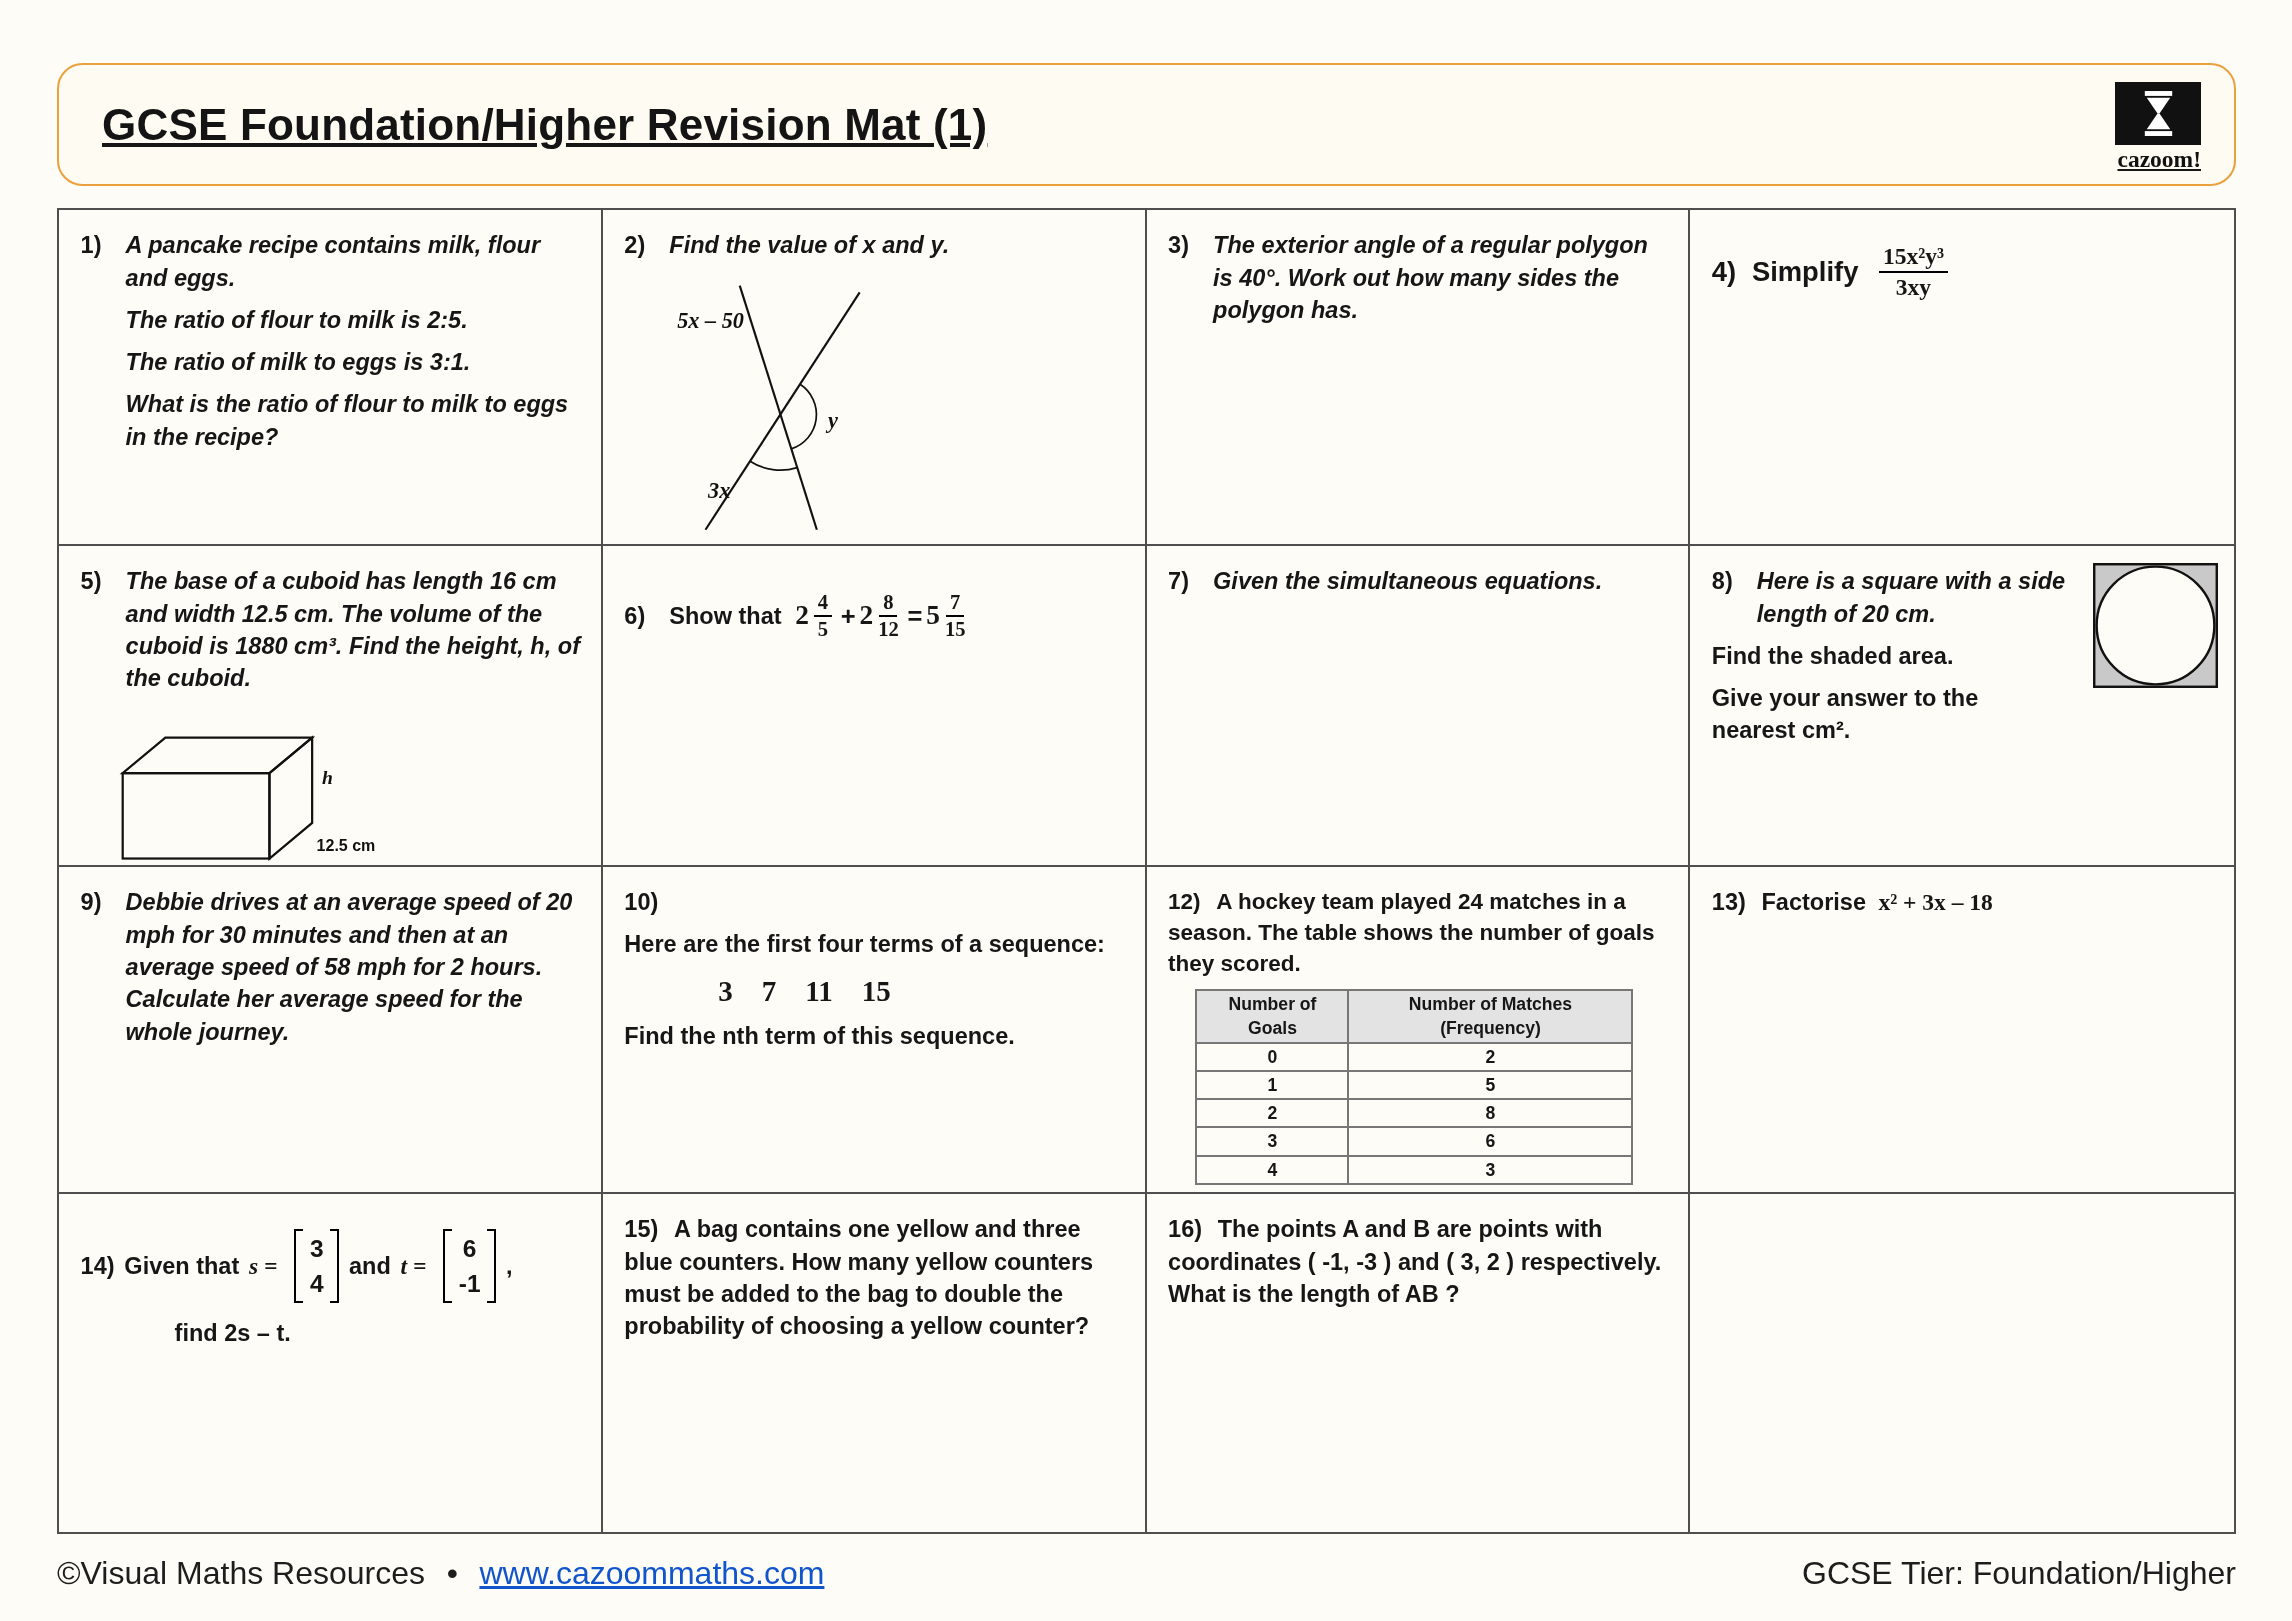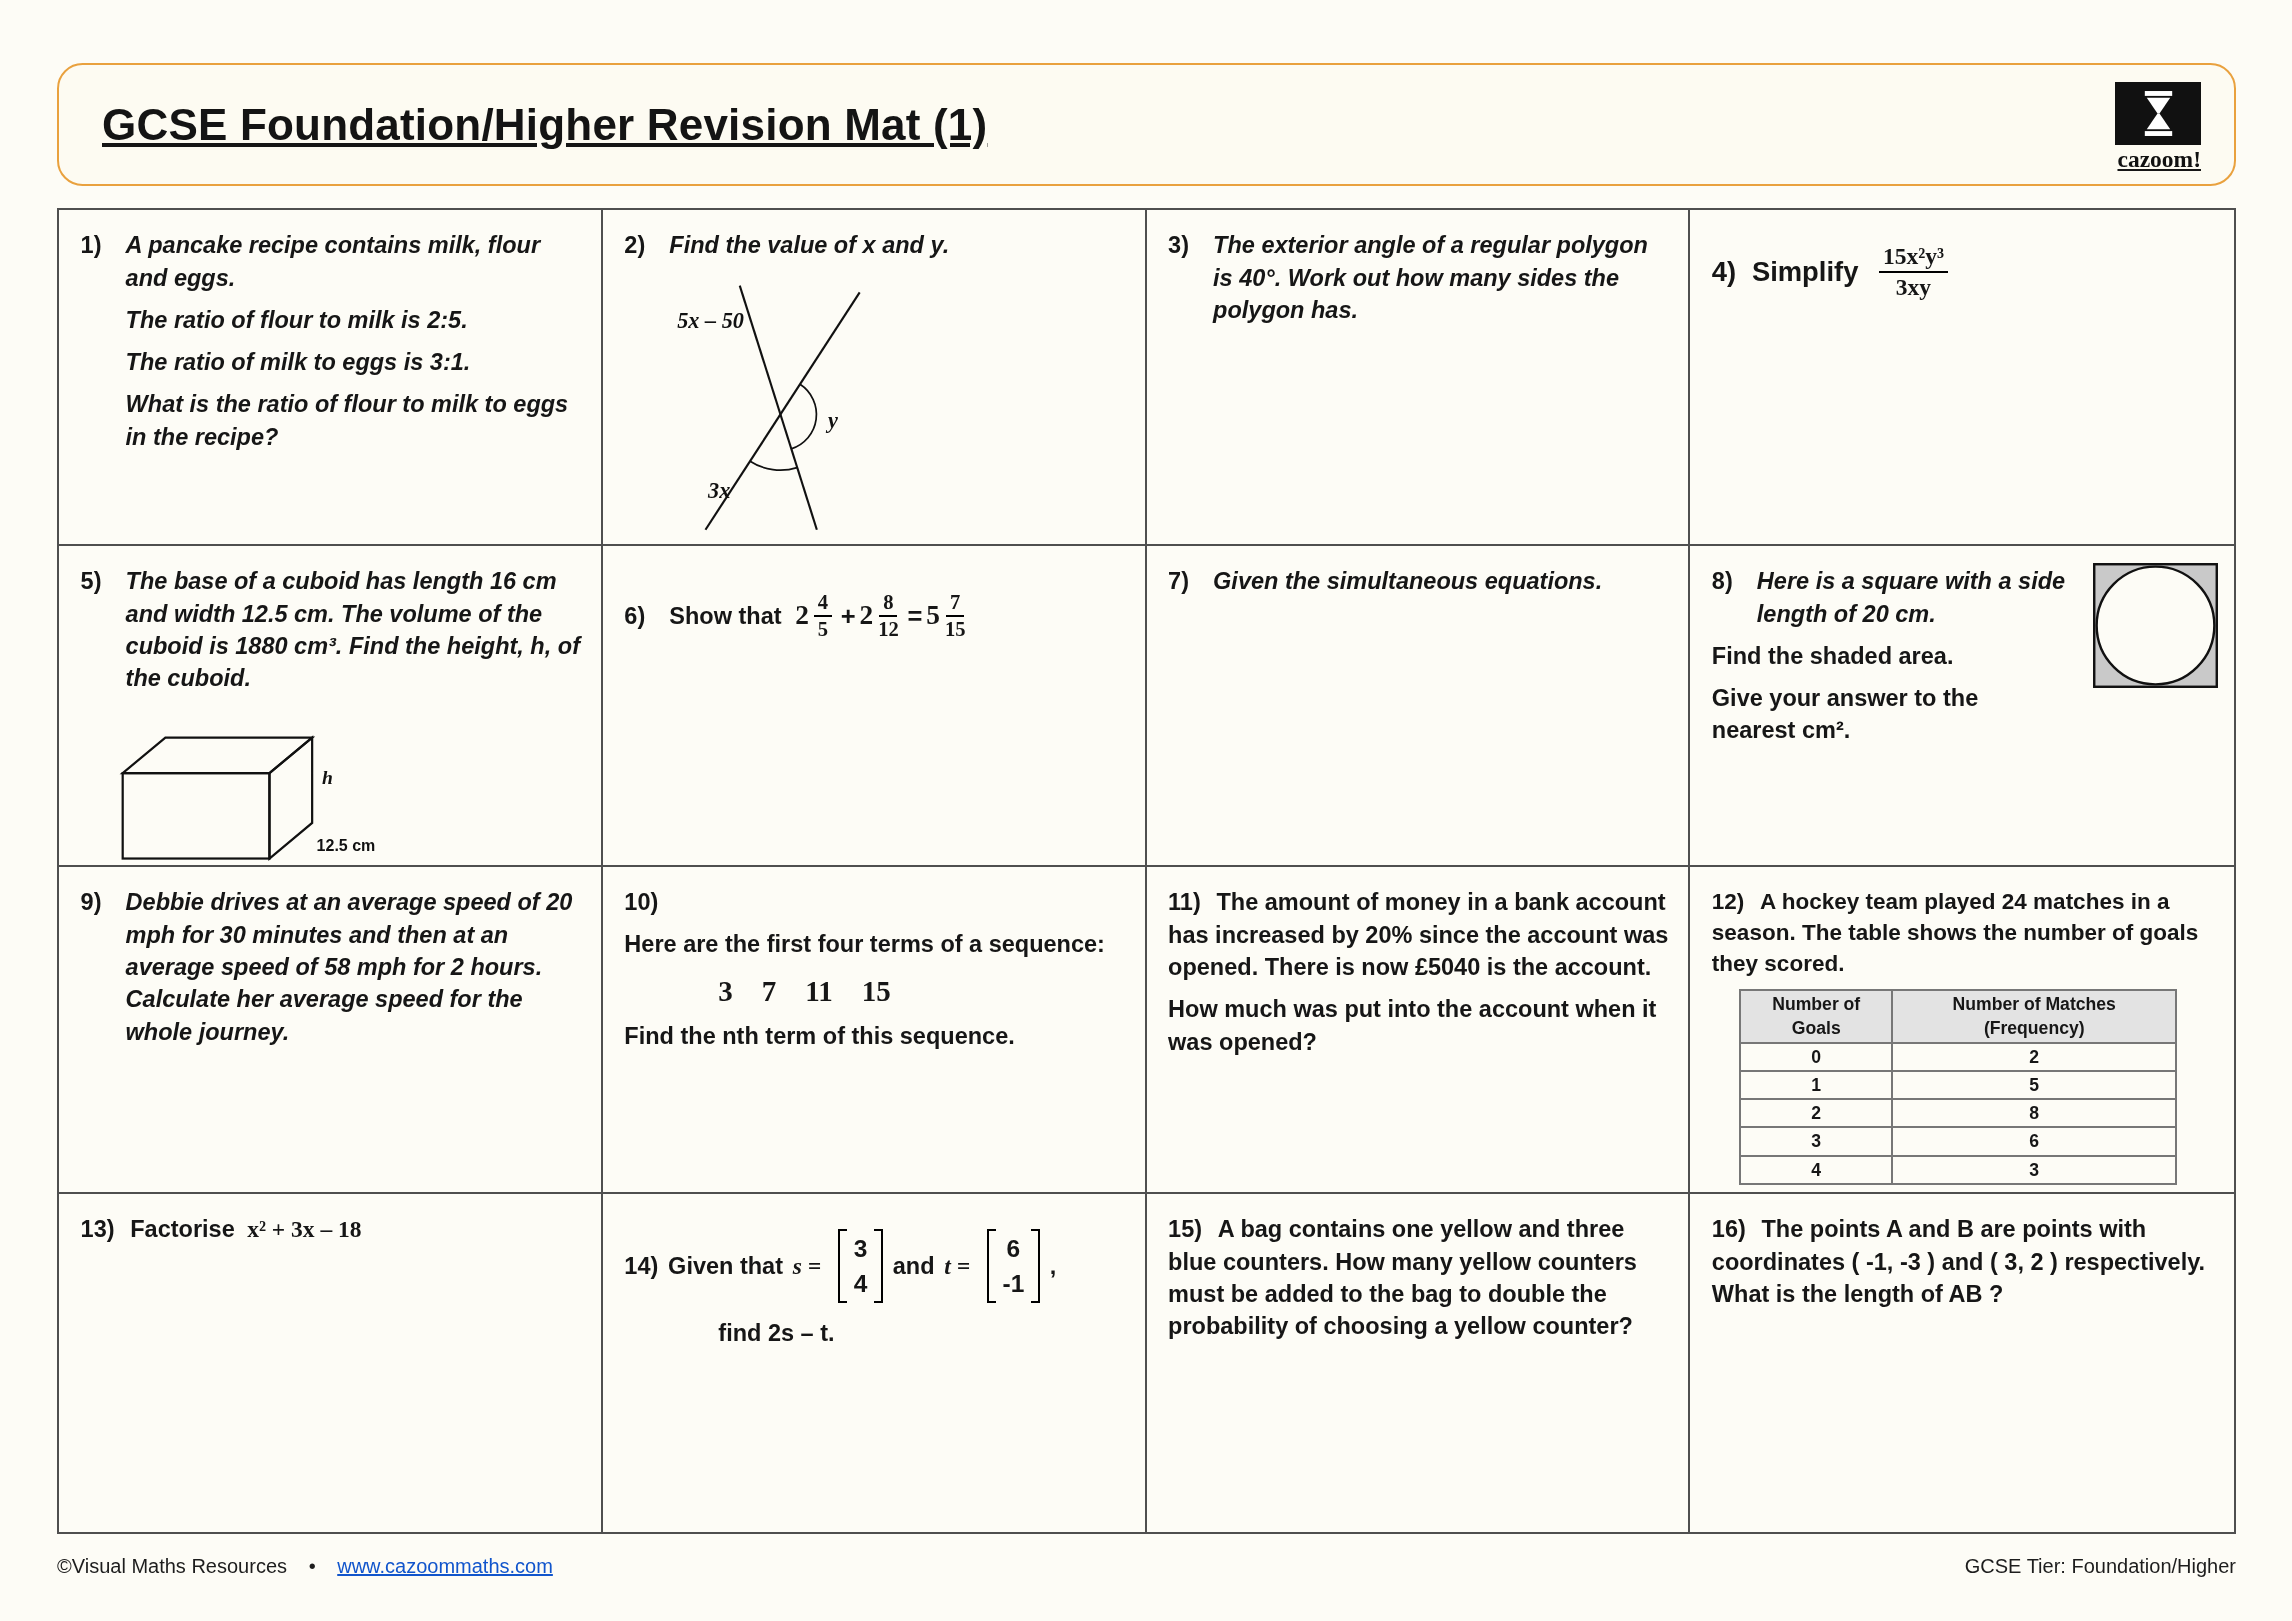--- a/index.html
+++ b/index.html
@@ -90,21 +90,21 @@
   .q12 td:last-child, .q12 th:last-child { width: 284px; }
   .q14-line { display: flex; align-items: center; margin-top: 15.7px; flex-wrap: nowrap; }
   .q14-line > span { margin-right: 9.8px; }
   .q14-line2 { margin: 13.7px 0 0 94px; }
   
   .footer {
     margin: 21.6px 57px 0 57px;
     display: flex;
     justify-content: space-between;
     align-items: center;
-    font-size: 20px;
+    font-size: 32px;
     color: #1d1d1d;
   }
   .footer-left { display: flex; align-items: center; gap: 21.6px; }
   .site-link { color: #1155cc; text-decoration: underline; cursor: pointer; }
 </style>
 </head>
 <body>
 
 <div class="header">
   <div class="title">GCSE Foundation/Higher Revision Mat (1)</div>
@@ -249,24 +249,20 @@
     </div>
   </div>
 
   <div class="cell">
     <p class="qline">10)</p>
     <p class="qline">Here are the first four terms of a sequence:</p>
     <div class="q10-terms">3    7    11    15</div>
     <p class="qline">Find the nth term of this sequence.</p>
   </div>
 
-  <div class="cell">
-    <p class="qline"><span class="qlabel-in">11)</span><span>The amount of money in a bank account has increased by 20% since the account was opened. There is now £5040 is the account.</span></p>
-    <p class="qline">How much was put into the account when it was opened?</p>
-  </div>
 
   <div class="cell q12">
     <p class="qline"><span class="qlabel-in">12)</span><span>A hockey team played 24 matches in a season. The table shows the number of goals they scored.</span></p>
     <table>
       <thead>
         <tr>
           <th>Number of Goals</th>
           <th>Number of Matches (Frequency)</th>
         </tr>
       </thead>

